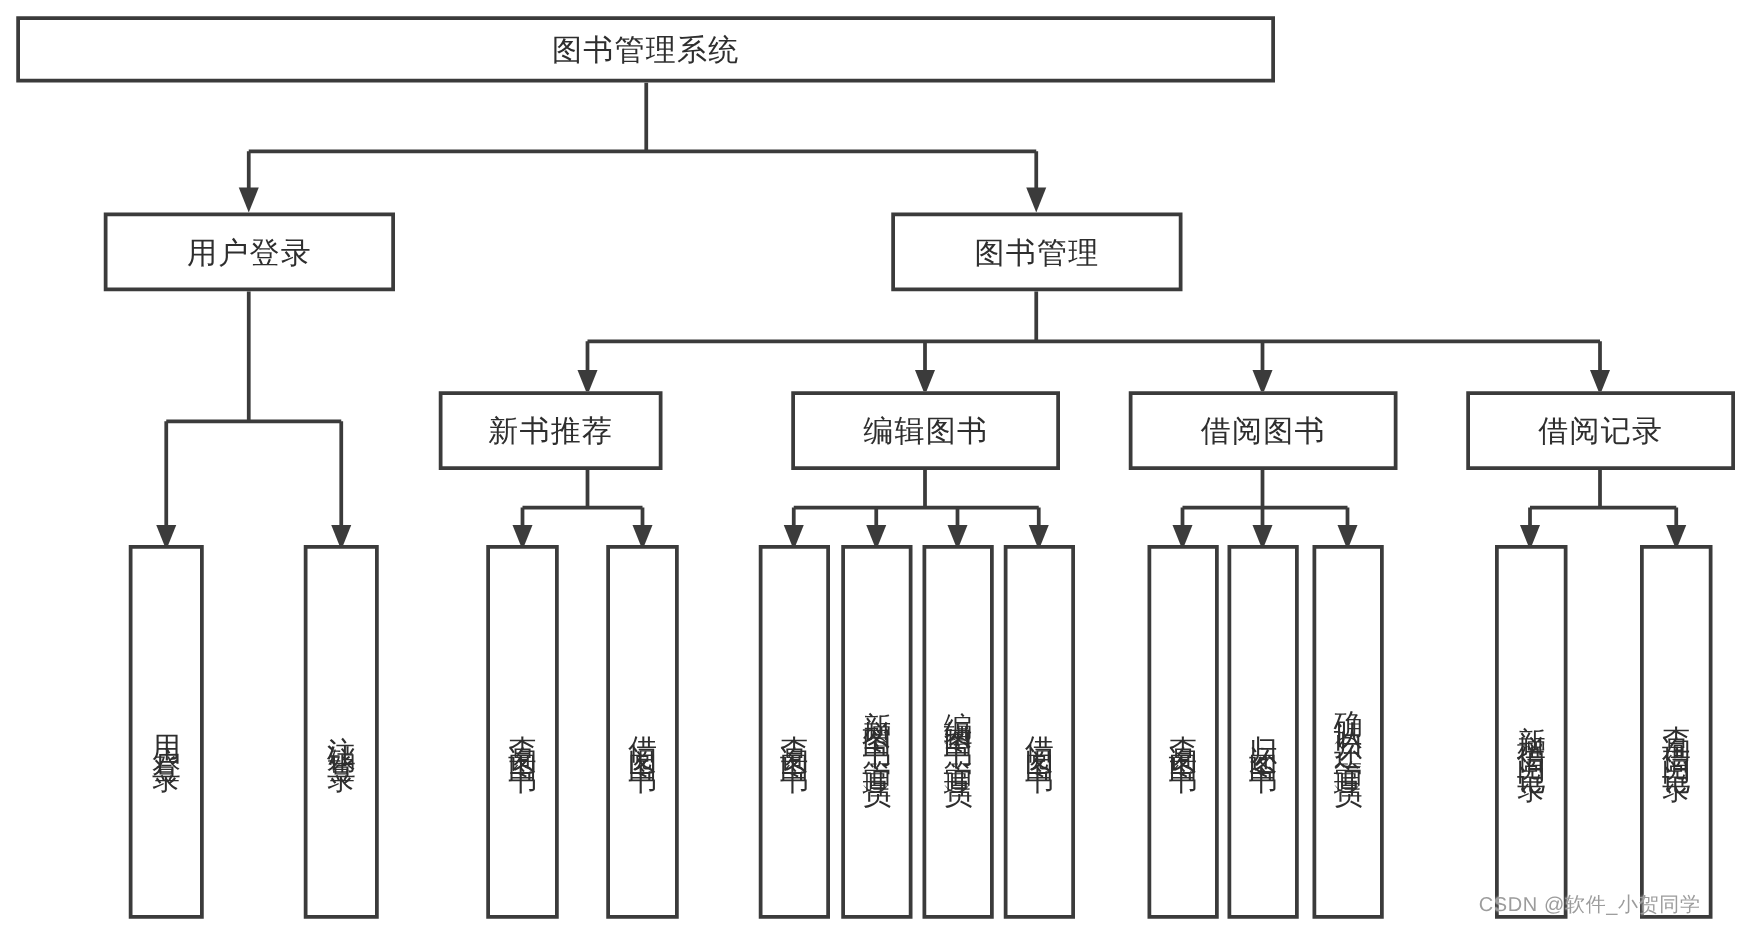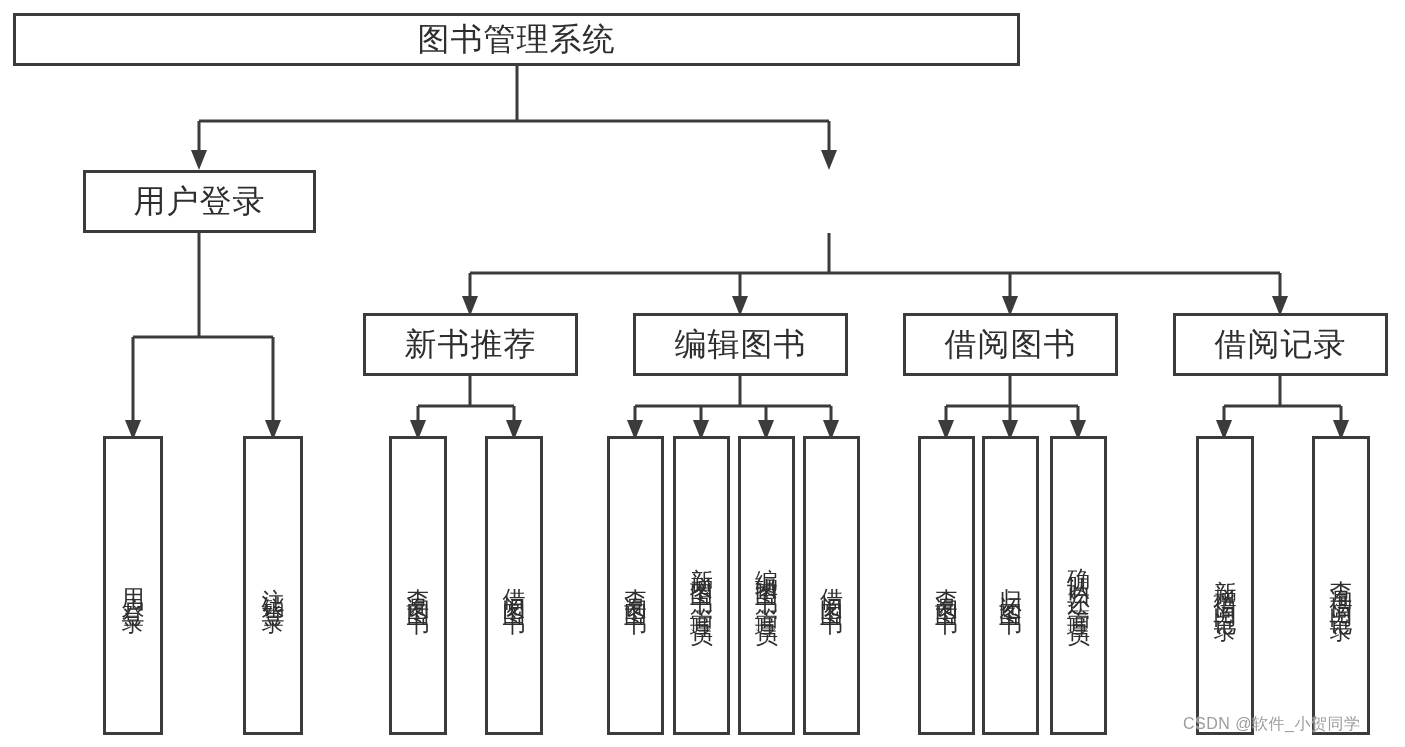--- a/index.html
+++ b/index.html
@@ -5,21 +5,21 @@
   html,body{margin:0;padding:0;background:#fff;}
   .canvas{
     position:relative;width:1405px;height:747px;background:#ffffff;overflow:hidden;
     font-family:"Liberation Sans","DejaVu Sans",sans-serif;color:#2e2e2e;
   }
   .box{
     position:absolute;border:3px solid #3b3b3b;background:#ffffff;
     display:flex;align-items:center;justify-content:center;
     box-sizing:border-box;text-align:center;
   }
-  .h{font-size:32px;letter-spacing:1px;font-weight:400;}
+  .h{font-size:24px;letter-spacing:1px;font-weight:400;}
   .v{font-size:23px;}
   .v .vt{writing-mode:vertical-rl;letter-spacing:8px;line-height:1;}
   svg.wires{position:absolute;left:0;top:0;z-index:0;}
   .box{z-index:1;}
   .wm{
     position:absolute;left:1183px;top:714px;z-index:3;
     font-size:16px;color:#9c9c9c;letter-spacing:0.5px;white-space:nowrap;
     text-shadow:0 0 2px #ffffff;
   }
 </style>
@@ -61,22 +61,25 @@
     </g>
   </svg>
 
   <div class="box h" style="left:13px;top:13px;width:1007px;height:53px">
     <span>图书管理系统</span>
   </div>
 
   <div class="box h" style="left:83px;top:170px;width:233px;height:63px">
     <span>用户登录</span>
   </div>
+  <div class="box h" style="left:713px;top:170px;width:233px;height:63px">
+    <span>图书管理</span>
+  </div>
 
-  <div class="box h" style="left:363px;top:313px;width:215px;height:63px">
+  <div class="box h" style="left:351px;top:313px;width:179px;height:63px">
     <span>新书推荐</span>
   </div>
   <div class="box h" style="left:633px;top:313px;width:215px;height:63px">
     <span>编辑图书</span>
   </div>
   <div class="box h" style="left:903px;top:313px;width:215px;height:63px">
     <span>借阅图书</span>
   </div>
   <div class="box h" style="left:1173px;top:313px;width:215px;height:63px">
     <span>借阅记录</span>

